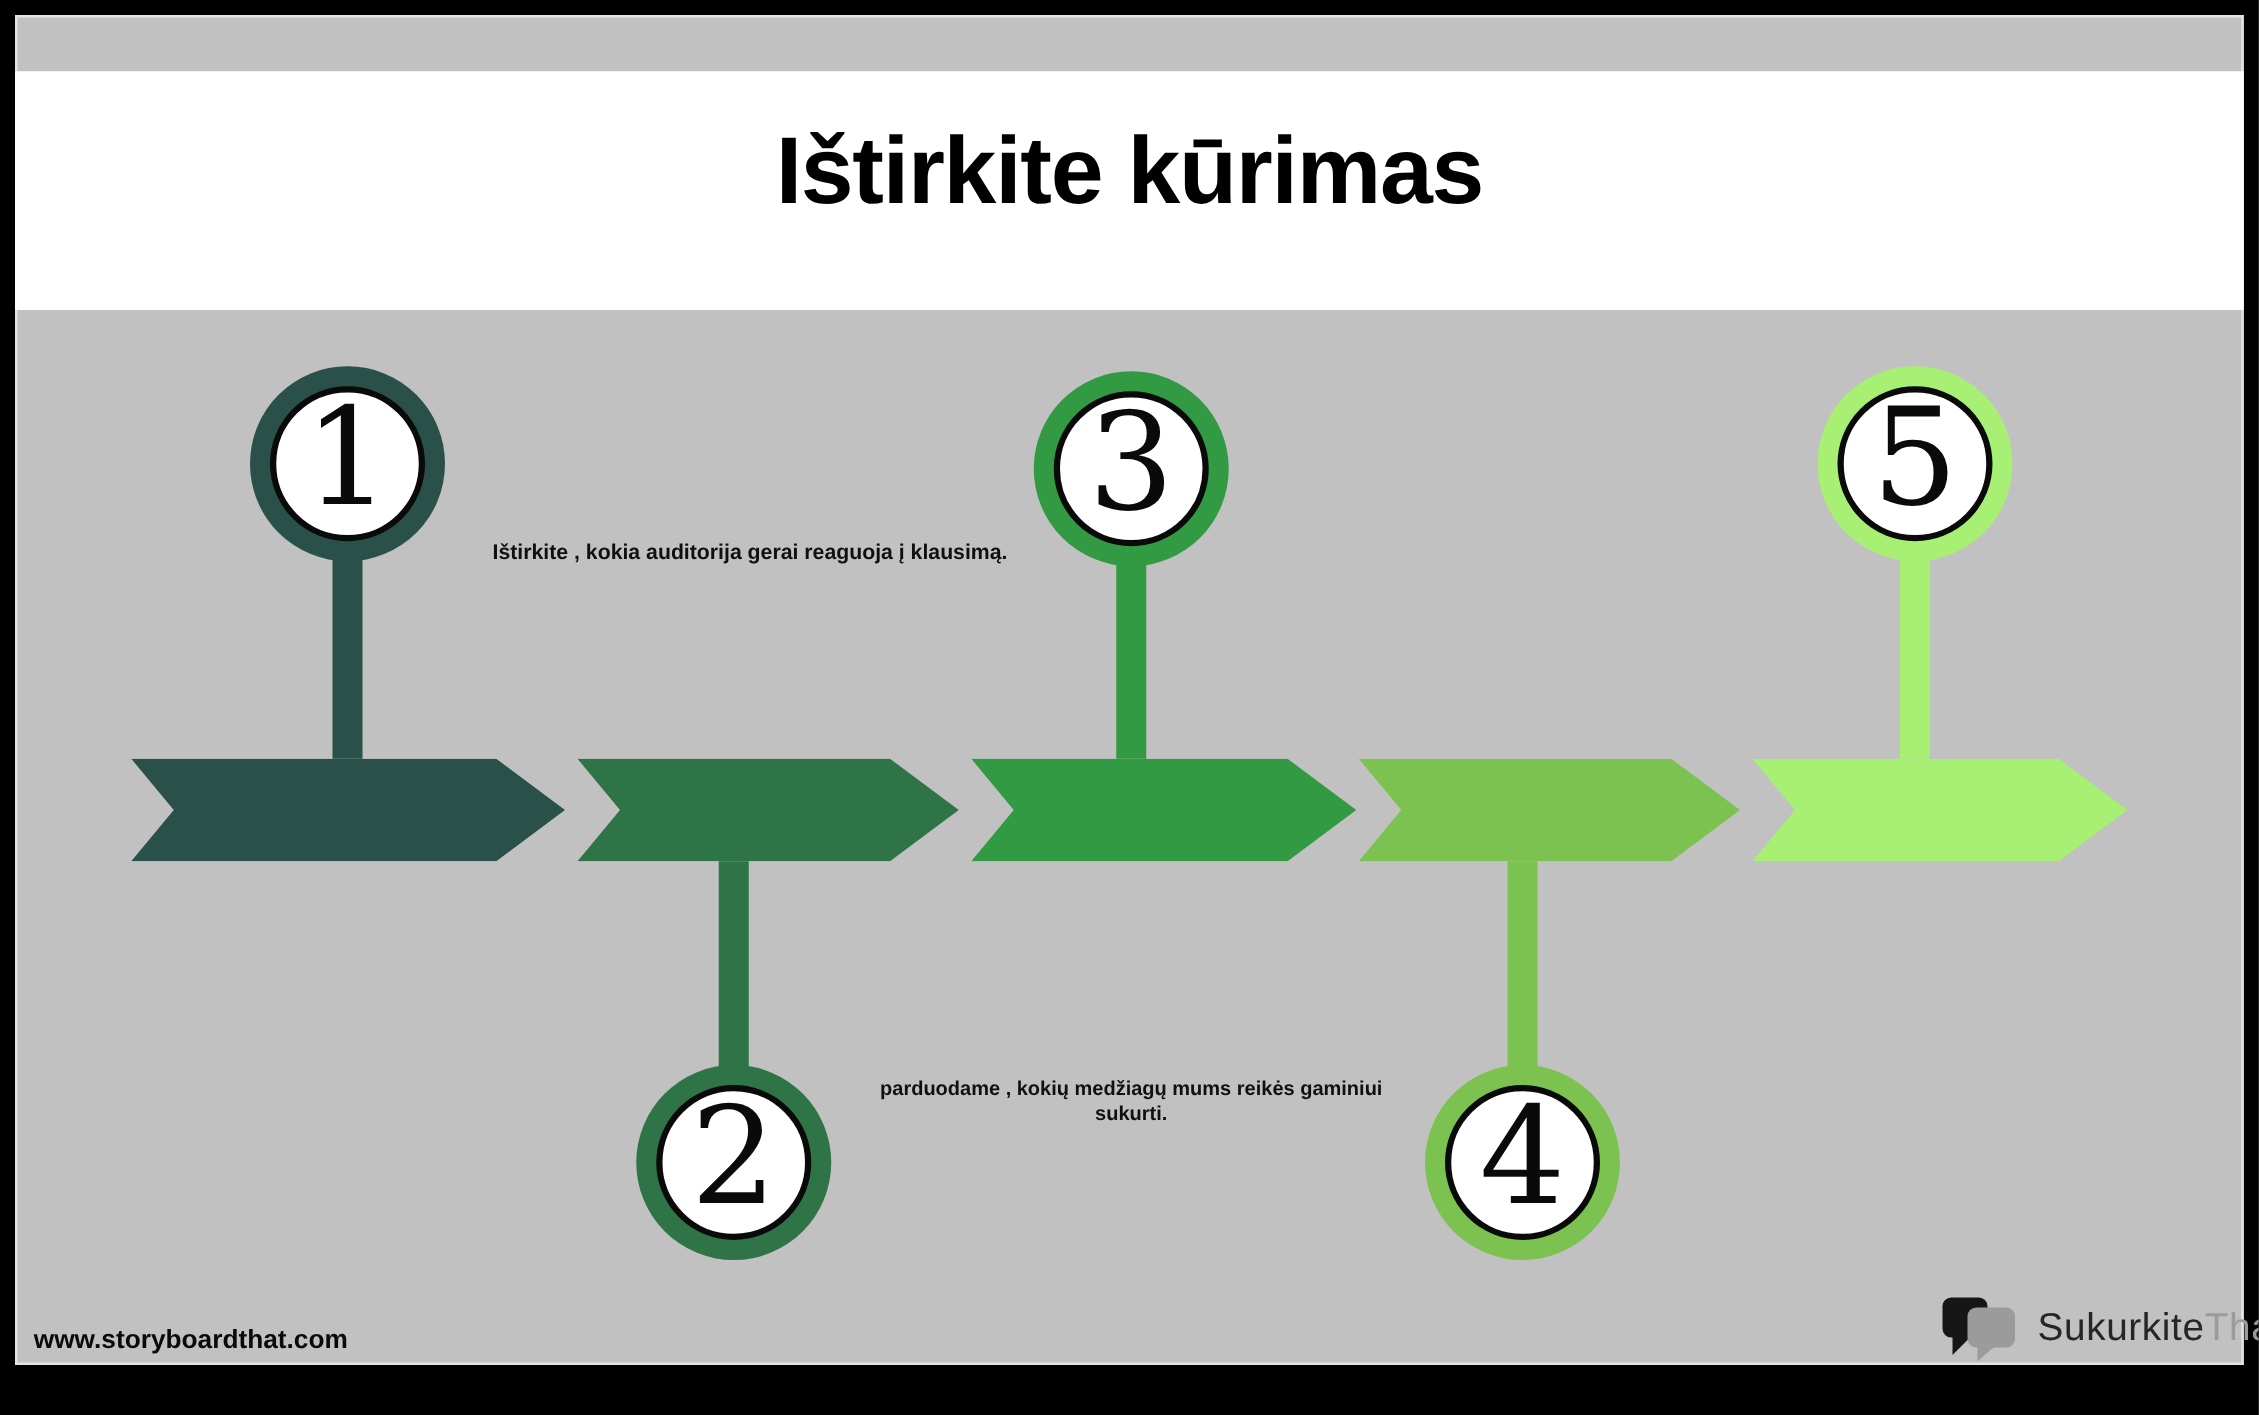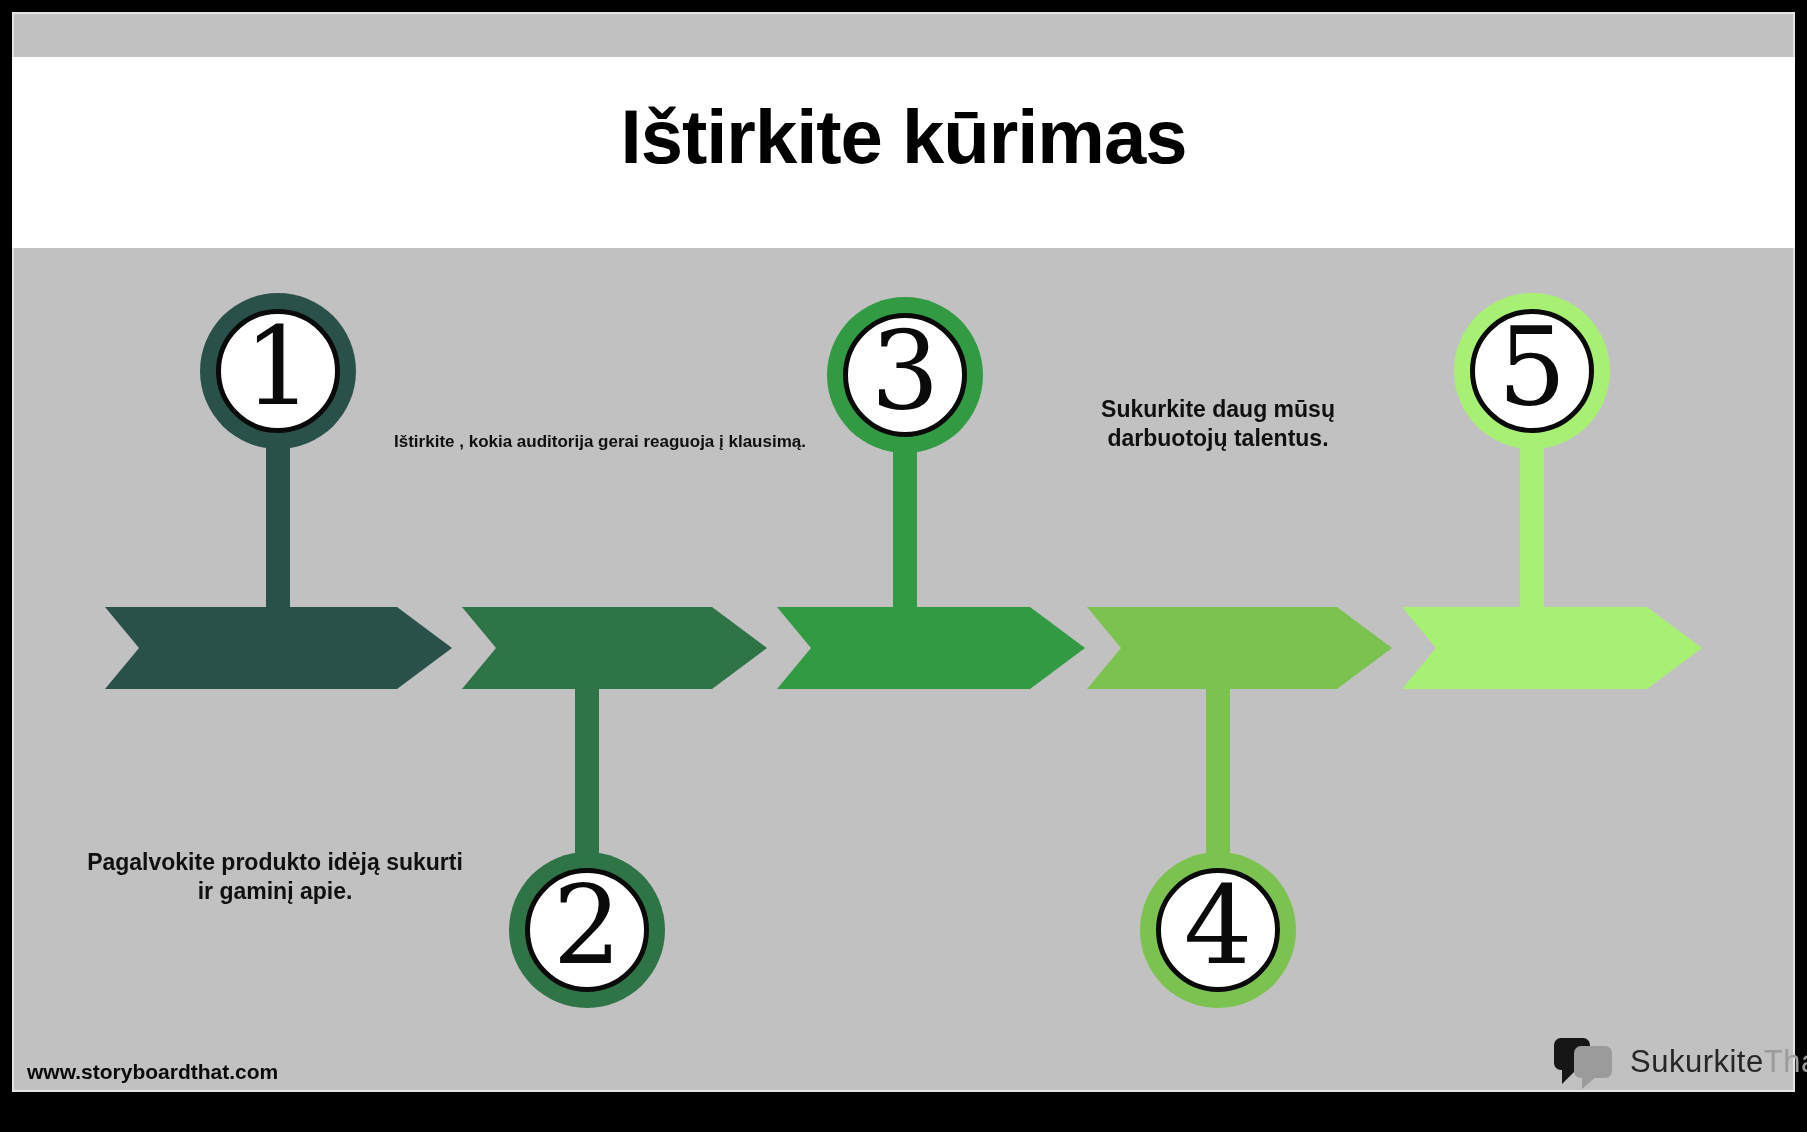--- a/index.html
+++ b/index.html
@@ -105,23 +105,22 @@
       <div class="circle-inner">
         <span class="step-number">4</span>
       </div>
     </div>
     <div class="step-circle" style="left: 1442px; top: 281px; background-color: rgb(168, 240, 115);">
       <div class="circle-inner">
         <span class="step-number">5</span>
       </div>
     </div>
 
-    <div class="desc desc-large" style="left:73px;top:836px;width:380px;">Pagalvokite produkto idėją sukurti ir gaminį apie.</div>
     <div class="desc desc-small" style="left:338px;top:419px;width:500px;">Ištirkite , kokia auditorija gerai reaguoja į klausimą.</div>
-    <div class="desc desc-large" style="left:1046px;top:383px;width:320px;">Sukurkite daug mūsų darbuotojų talentus.</div>
+    <div class="desc desc-xsmall" style="left:663px;top:850px;width:460px;">parduodame , kokių medžiagų mums reikės gaminiui sukurti.</div>
 
     <div class="footer-url">www.storyboardthat.com</div>
 
     <div class="brand">
       <svg width="72" height="56" viewBox="0 0 72 56">
         <rect x="2" y="4" width="36" height="32" rx="7" fill="#161616"></rect>
         <polygon points="10,30 10,50 26,34" fill="#161616"></polygon>
         <rect x="22" y="12" width="38" height="32" rx="7" fill="#9B9B9B"></rect>
         <polygon points="30,40 30,55 45,42" fill="#9B9B9B"></polygon>
       </svg>

